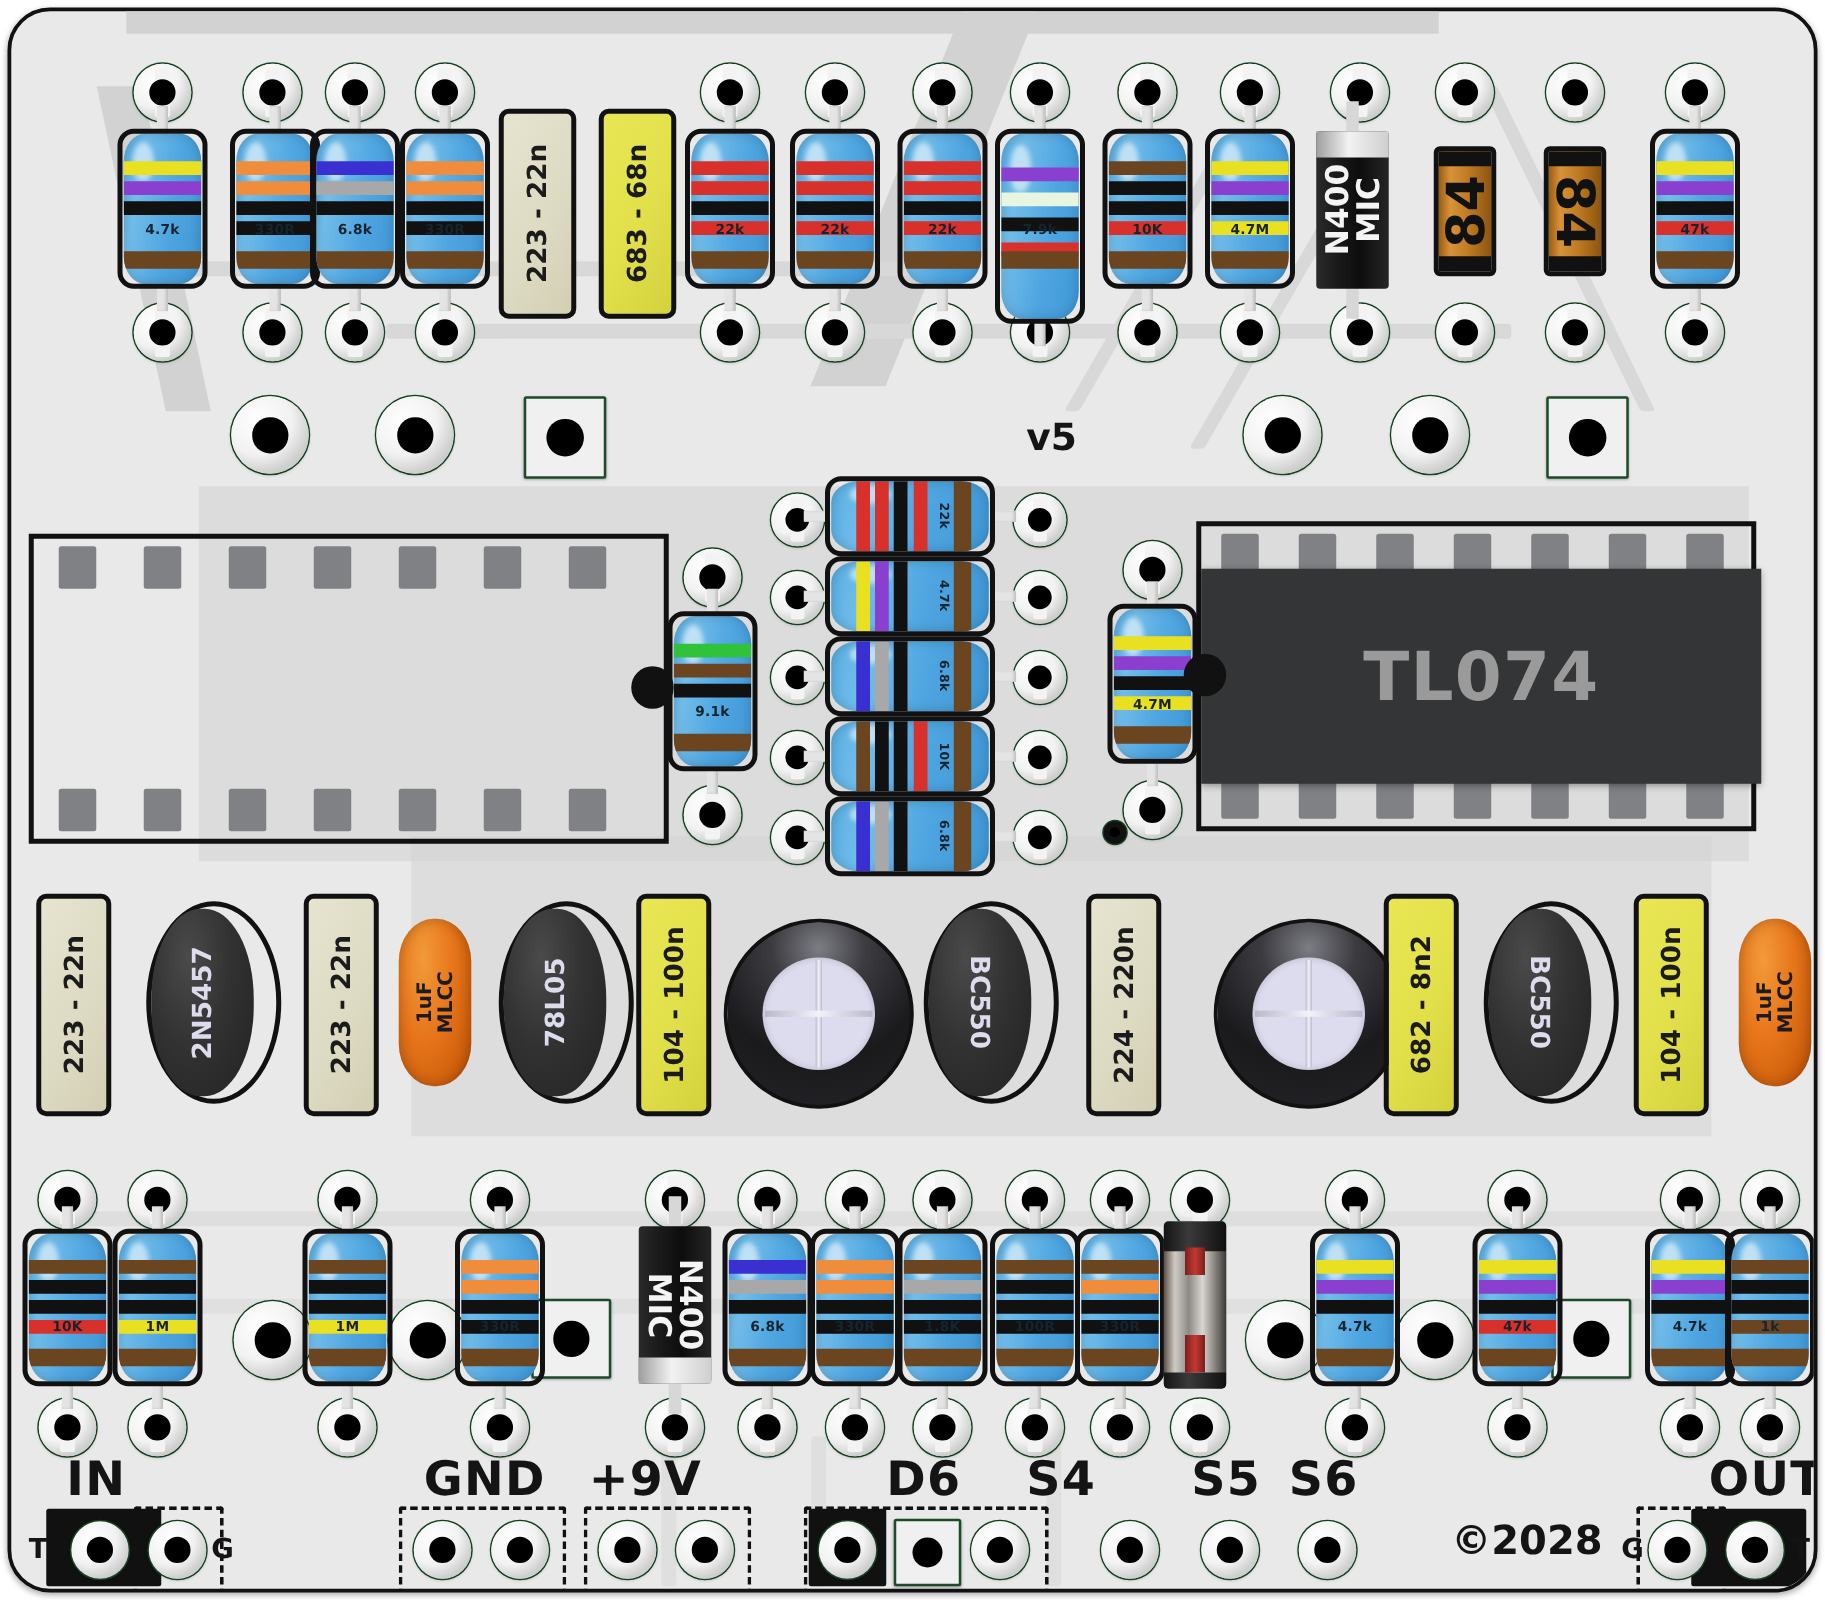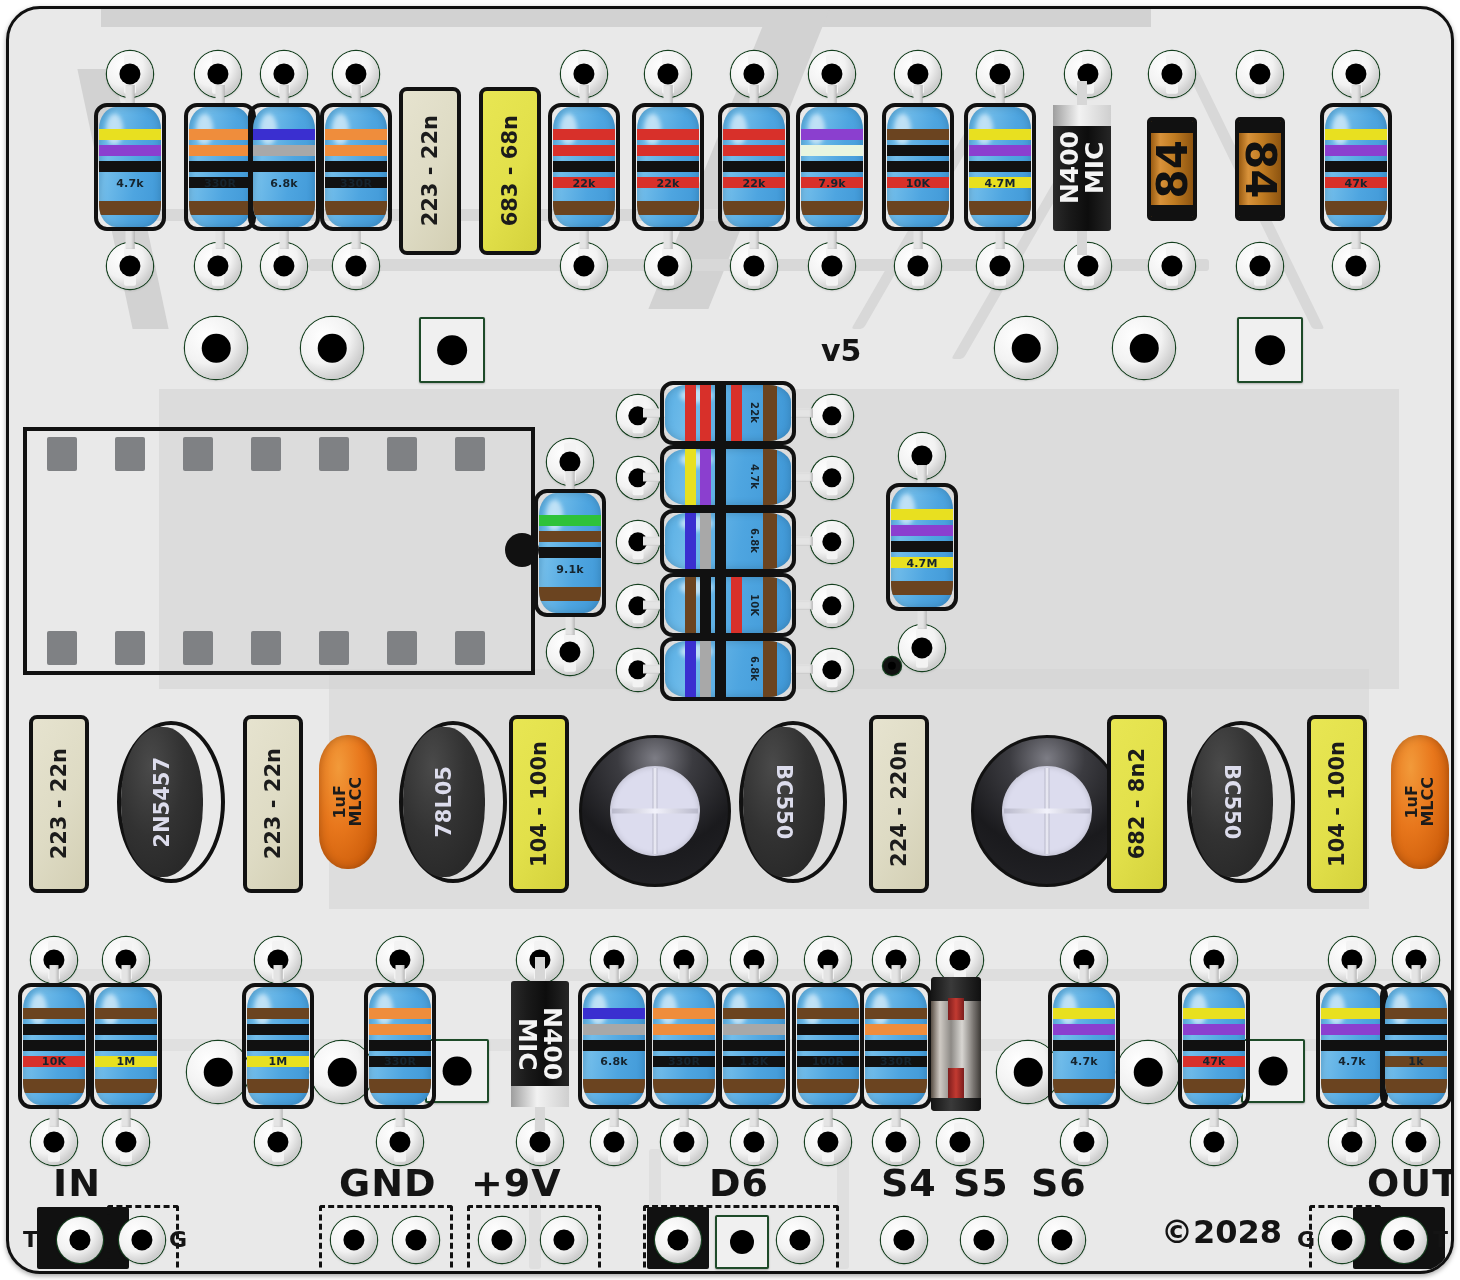--- a/index.html
+++ b/index.html
@@ -297,21 +297,21 @@
           <div class="body" style="">
             <div class="bnd" style="top: 18%; background: rgb(216, 48, 42);"></div>
             <div class="bnd" style="top: 31.5%; background: rgb(216, 48, 42);"></div>
             <div class="bnd" style="top: 45%; background: rgb(17, 17, 17);"></div>
             <div class="bnd" style="top: 58.5%; background: rgb(216, 48, 42);"></div>
             <div class="bnd" style="top: 94px; height: 14px; background: rgb(107, 68, 32);"></div>
             <div class="val" style="top: 69.6px;">22k</div>
           </div>
           <div class="cage" style=""></div>
         </div>
-        <div class="res" style="left: 792px; top: 98px; width: 62px; height: 120px;">
+        <div class="res" style="left: 792px; top: 98px; width: 62px; height: 148px;">
           <div class="lead" style="top: -22px; height: 30px;"></div>
           <div class="lead" style="bottom: -22px; height: 30px;"></div>
           <div class="body" style="">
             <div class="bnd" style="top: 18%; background: rgb(139, 63, 207);"></div>
             <div class="bnd" style="top: 31.5%; background: rgb(232, 245, 224);"></div>
             <div class="bnd" style="top: 45%; background: rgb(17, 17, 17);"></div>
             <div class="bnd" style="top: 58.5%; background: rgb(216, 48, 42);"></div>
             <div class="bnd" style="top: 94px; height: 14px; background: rgb(107, 68, 32);"></div>
             <div class="val" style="top: 69.6px;">7.9k</div>
           </div>
@@ -508,20 +508,41 @@
             <div class="bnd" style="top: 31.5%; background: rgb(139, 63, 207);"></div>
             <div class="bnd" style="top: 45%; background: rgb(17, 17, 17);"></div>
             <div class="bnd" style="top: 58.5%; background: rgb(232, 224, 32);"></div>
             <div class="bnd" style="top: 94px; height: 14px; background: rgb(107, 68, 32);"></div>
             <div class="val" style="top: 69.6px;">4.7M</div>
           </div>
           <div class="cage" style=""></div>
         </div>
       </div>
 
+    <div class="dip" style="left:948px;top:408px;width:448px;height:248px;">
+      <div class="frame"></div>
+      <div class="pin" style="left:20px;top:10px;"></div>
+      <div class="pin" style="left:82px;top:10px;"></div>
+      <div class="pin" style="left:144px;top:10px;"></div>
+      <div class="pin" style="left:206px;top:10px;"></div>
+      <div class="pin" style="left:268px;top:10px;"></div>
+      <div class="pin" style="left:330px;top:10px;"></div>
+      <div class="pin" style="left:392px;top:10px;"></div>
+      <div class="pin" style="left:20px;top:204px;"></div>
+      <div class="pin" style="left:82px;top:204px;"></div>
+      <div class="pin" style="left:144px;top:204px;"></div>
+      <div class="pin" style="left:206px;top:204px;"></div>
+      <div class="pin" style="left:268px;top:204px;"></div>
+      <div class="pin" style="left:330px;top:204px;"></div>
+      <div class="pin" style="left:392px;top:204px;"></div>
+      <div class="pkg" style="left:4px;top:38px;width:448px;height:172px;">
+        <span>TL074</span>
+      </div>
+      <div class="notch" style="left:-10px;top:106px;"></div>
+    </div>
 
     <div id="middle-row">
         <div class="boxcap cap-beige" style="left: 20px; top: 706px; width: 60px; height: 178px;">
           <span>223 - 22n</span>
         </div>
         <div class="to92" style="left: 108px; top: 712px; width: 108px; height: 162px;">
           <div class="dshell" style=""></div>
           <div class="blob" style="">
             <span>2N5457</span>
           </div>
@@ -811,21 +832,21 @@
     <div class="pad" style="left:470px;top:1208px;width:46px;height:46px;"></div>
     <div class="pad" style="left:532px;top:1208px;width:46px;height:46px;"></div>
 
     <div class="silk lbl" style="left:700px;top:1152px;">D6</div>
     <div class="silkbox" style="left:634px;top:1196px;width:190px;height:66px;"></div>
     <div class="blkpad" style="left:638px;top:1198px;width:62px;height:62px;"></div>
     <div class="pad" style="left:646px;top:1208px;width:46px;height:46px;"></div>
     <div class="sqpad" style="left:706px;top:1206px;width:50px;height:50px;"></div>
     <div class="pad" style="left:768px;top:1208px;width:46px;height:46px;"></div>
 
-    <div class="silk lbl" style="left:872px;top:1152px;">S4</div>
+    <div class="silk lbl" style="left:812px;top:1152px;">S4</div>
     <div class="pad" style="left:872px;top:1208px;width:46px;height:46px;"></div>
     <div class="silk lbl" style="left:944px;top:1152px;">S5</div>
     <div class="pad" style="left:952px;top:1208px;width:46px;height:46px;"></div>
     <div class="silk lbl" style="left:1022px;top:1152px;">S6</div>
     <div class="pad" style="left:1030px;top:1208px;width:46px;height:46px;"></div>
 
     <div class="silk copy" style="left:1152px;top:1204px;">©2028</div>
 
     <div class="silk lbl" style="left:1358px;top:1152px;">OUT</div>
     <div class="silkbox" style="left:1300px;top:1196px;width:66px;height:66px;"></div>

